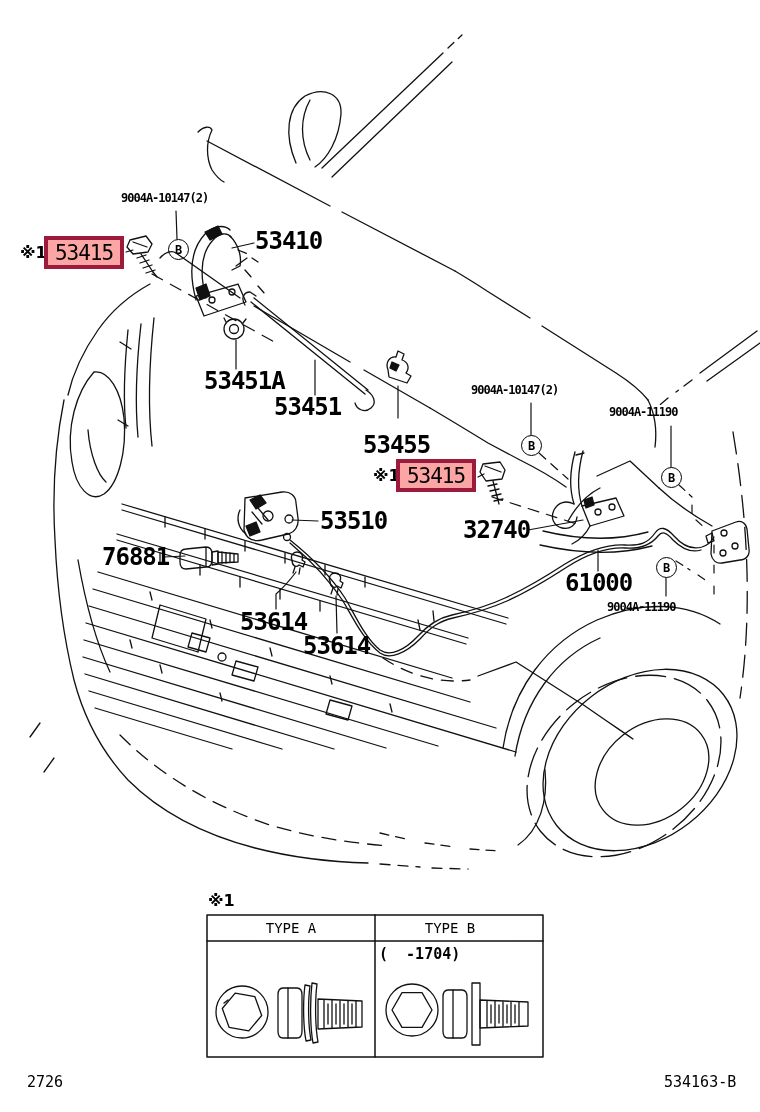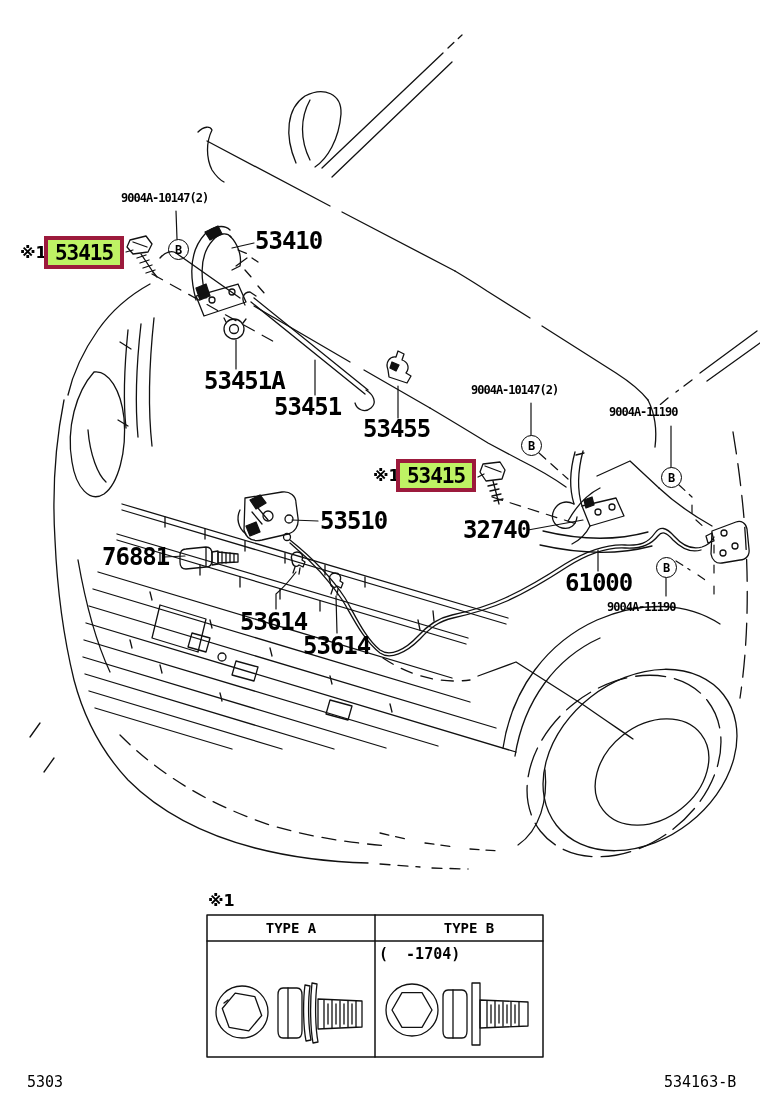--- a/index.html
+++ b/index.html
@@ -1,27 +1,27 @@
 <!DOCTYPE html>
 <html><head>
 <meta charset="utf-8">
 <style>
   html,body{margin:0;padding:0;background:#fff;}
   #stage{position:relative;width:760px;height:1112px;background:#ffffff;overflow:hidden;
          font-family:"DejaVu Sans Mono", monospace;color:#000;}
   svg{position:absolute;left:0;top:0;}
   .lbl{position:absolute;font-weight:bold;font-size:24px;letter-spacing:-1px;line-height:24px;white-space:pre;}
   .lbl9{position:absolute;font-weight:bold;font-size:12px;letter-spacing:-1px;line-height:20px;white-space:pre;}
-  .hlbox{position:absolute;border:4px solid #9c1a3c;background:#bef264;display:flex;align-items:center;justify-content:center;
-         font-weight:bold;font-size:21px;letter-spacing:-1px;}
+  .hlbox{position:absolute;border:4px solid #9c1a3c;background:#fca5a5;display:flex;align-items:center;justify-content:center;
+         font-weight:normal;font-size:21px;letter-spacing:-1px;}
   .refmark{position:absolute;font-family:"DejaVu Sans", sans-serif;font-weight:bold;font-size:16px;white-space:pre;}
   .bmark{position:absolute;width:19px;height:19px;border:1.5px solid #000;border-radius:50%;
          display:flex;align-items:center;justify-content:center;font-size:12px;font-weight:bold;
          font-family:"DejaVu Sans Mono", monospace;}
-  .thead{position:absolute;font-weight:bold;font-size:14px;text-align:center;}
+  .thead{position:absolute;font-weight:normal;font-size:14px;text-align:center;}
   .trange{position:absolute;font-weight:bold;font-size:15px;white-space:pre;text-align:center;}
   .corner{position:absolute;font-size:15px;letter-spacing:0px;}
 </style>
 </head>
 <body>
 
 <div id="stage">
 
 <svg width="760" height="1112" viewBox="0 0 760 1112" fill="none" stroke="#111" stroke-width="1.3" stroke-linecap="round" stroke-linejoin="round">
 
@@ -275,39 +275,39 @@
     <path d="M491,1005 L491,1023 M499,1005 L499,1023 M507,1005 L507,1023 M515,1005 L515,1023"></path>
   </g>
 </svg>
 
 <div class="lbl9" style="left:121px;top:188px">9004A-10147(2)</div>
 <div class="refmark" style="left:20px;top:243px">※1</div>
 <div class="hlbox" style="left:44px;top:236px;width:72px;height:25px">53415</div>
 <div class="lbl" style="left:255px;top:229px">53410</div>
 <div class="lbl" style="left:204px;top:369px">53451A</div>
 <div class="lbl" style="left:274px;top:395px">53451</div>
-<div class="lbl" style="left:363px;top:417px">53455</div>
+<div class="lbl" style="left:363px;top:433px">53455</div>
 <div class="lbl9" style="left:471px;top:380px">9004A-10147(2)</div>
 <div class="lbl9" style="left:609px;top:402px">9004A-11190</div>
 <div class="refmark" style="left:373px;top:466px">※1</div>
 <div class="hlbox" style="left:396px;top:459px;width:72px;height:25px">53415</div>
 <div class="lbl" style="left:463px;top:518px">32740</div>
 <div class="lbl" style="left:320px;top:509px">53510</div>
 <div class="lbl" style="left:102px;top:545px">76881</div>
 <div class="lbl" style="left:240px;top:610px">53614</div>
 <div class="lbl" style="left:303px;top:634px">53614</div>
 <div class="lbl" style="left:565px;top:571px">61000</div>
 <div class="lbl9" style="left:607px;top:597px">9004A-11190</div>
 
 <div class="bmark" style="left:168px;top:239px">B</div>
 <div class="bmark" style="left:521px;top:435px">B</div>
 <div class="bmark" style="left:661px;top:467px">B</div>
 <div class="bmark" style="left:656px;top:557px">B</div>
 
 <div class="refmark" style="left:208px;top:891px">※1</div>
 <div class="thead" style="left:207px;top:920px;width:168px">TYPE A</div>
-<div class="thead" style="left:375px;top:920px;width:188px">TYPE B</div>
+<div class="thead" style="left:356px;top:920px;width:188px">TYPE B</div>
 <div class="trange" style="left:379px;top:945px">(  -1704)</div>
 
-<div class="corner" style="left:27px;top:1073px">5303</div>
+<div class="corner" style="left:27px;top:1073px">2726</div>
 <div class="corner" style="left:664px;top:1073px">534163-B</div>
 
 </div>
 
 </body></html>

